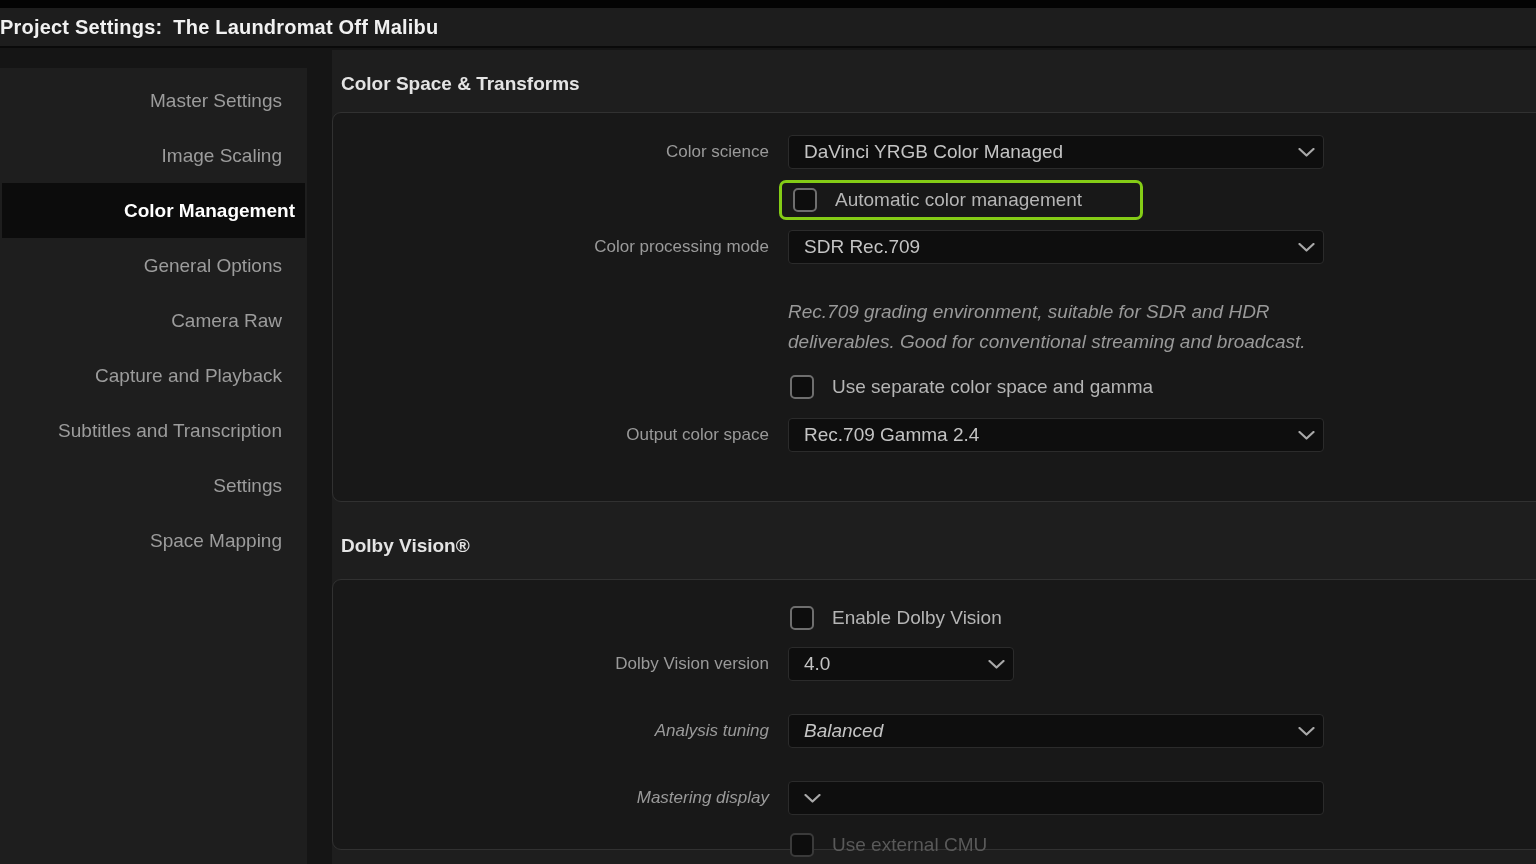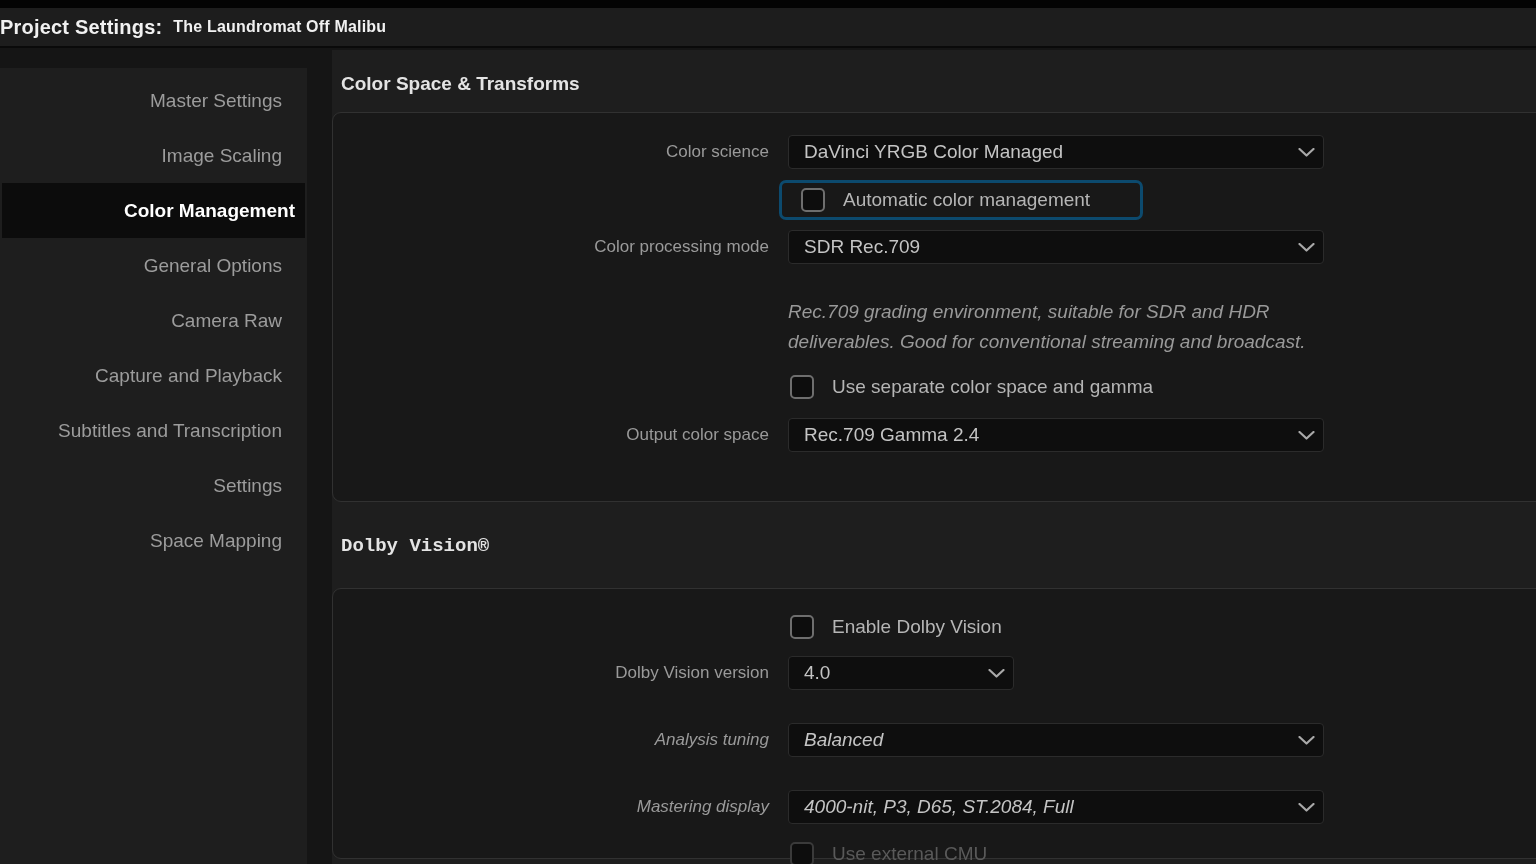--- a/index.html
+++ b/index.html
@@ -4,36 +4,36 @@
 <style>
   * { margin:0; padding:0; box-sizing:border-box; }
   html,body { width:1536px; height:864px; overflow:hidden; background:#151515;
               font-family:"Liberation Sans", sans-serif; }
 
   
   .titlebar { position:absolute; top:0; left:0; width:1536px; height:48px;
               background:#1d1d1d; border-top:8px solid #030303; border-bottom:2px solid #0a0a0a;
               display:flex; align-items:center; }
   .titlebar .t-label { color:#f1f1f1; font-size:20px; font-weight:700; letter-spacing:.2px; }
-  .titlebar .t-project { color:#f1f1f1; font-size:16px; font-weight:700; margin-left:11px; letter-spacing:.2px; }
+  .titlebar .t-project { color:#f1f1f1; font-size:20px; font-weight:700; margin-left:11px; letter-spacing:.2px; }
 
   
   .sidebar { position:absolute; top:68px; left:0; width:307px; height:814px;
              background:#1e1e1e; padding-top:5px; }
   .side-item { height:55px; display:flex; align-items:center; justify-content:flex-end;
                padding-right:25px; color:#9c9c9c; font-size:19px; cursor:default; }
   .side-item.selected { background:#0c0c0c; color:#ffffff; font-weight:600;
                         margin:0 2px; padding-right:10px; }
 
   
   .main { position:absolute; top:50px; left:332px; width:1204px; height:814px;
           background:#1e1e1e; }
   .section-title { margin:22px 0 16px 9px; height:24px; line-height:24px;
                    color:#e4e4e4; font-size:19px; font-weight:600; }
-  .section-title.dolby { margin-top:32px; margin-bottom:30px;font-family:Liberation Mono, monospace; }
+  .section-title.dolby { margin-top:32px; margin-bottom:21px; }
   .panel { background:#181818; border:1px solid #313131; border-radius:9px;
            margin-right:-14px; padding-top:22px; }
   .panel.p1 { height:390px; }
   .panel.p2 { height:271px; padding-top:26px; }
 
   
   .row { display:flex; align-items:center; }
   .row-label { width:455px; padding-right:19px; text-align:right;
                color:#9a9a9a; font-size:17px; flex:none; }
   .dropdown { width:536px; height:34px; background:#0e0e0e; border:1px solid #2b2b2b;
@@ -45,22 +45,22 @@
   .gap17 { margin-top:17px; } .gap18 { margin-top:18px; } .gap19 { margin-top:19px; }
 
   .checkbox { width:24px; height:24px; border:2px solid #6e6e6e; border-radius:5px;
               background:#0d0d0d; flex:none; cursor:pointer; }
   .cb-row { margin-left:457px; display:flex; align-items:center; }
   .cb-label { margin-left:18px; color:#b5b5b5; font-size:19px; white-space:nowrap; }
   .cb-row.disabled .checkbox { border-color:#3a3a3a; cursor:default; }
   .cb-row.disabled .cb-label { color:#595959; }
 
   .highlight-box { margin-left:446px; width:364px; height:40px;
-                   border:3px solid #0c4a6e; border-radius:7px;
-                   display:flex; align-items:center; padding-left:19px; }
+                   border:3px solid #84cc16; border-radius:7px;
+                   display:flex; align-items:center; padding-left:11px; }
 
   .description { margin-left:455px; width:535px; color:#999999; font-size:19px;
                  line-height:30px; }
 
   .chevron { flex:none; display:flex; align-items:center; }
 </style>
 </head>
 <body>
 
 <div class="titlebar">
@@ -165,21 +165,20 @@
           <svg width="17" height="9" viewBox="0 0 17 9">
               <polyline points="1.5,1 8.5,7.5 15.5,1" fill="none" stroke="#a9a9a9" stroke-width="2.2" stroke-linecap="round" stroke-linejoin="round"></polyline>
             </svg>
         </span>
       </div>
     </div>
 
     <div class="row gap16">
       <div class="row-label">Mastering display</div>
       <div class="dropdown">
-        <span class="dd-value">4000-nit, P3, D65, ST.2084, Full</span>
         <span class="chevron">
           <svg width="17" height="9" viewBox="0 0 17 9">
               <polyline points="1.5,1 8.5,7.5 15.5,1" fill="none" stroke="#a9a9a9" stroke-width="2.2" stroke-linecap="round" stroke-linejoin="round"></polyline>
             </svg>
         </span>
       </div>
     </div>
 
     <div class="cb-row disabled gap18">
       <span class="checkbox"></span>

